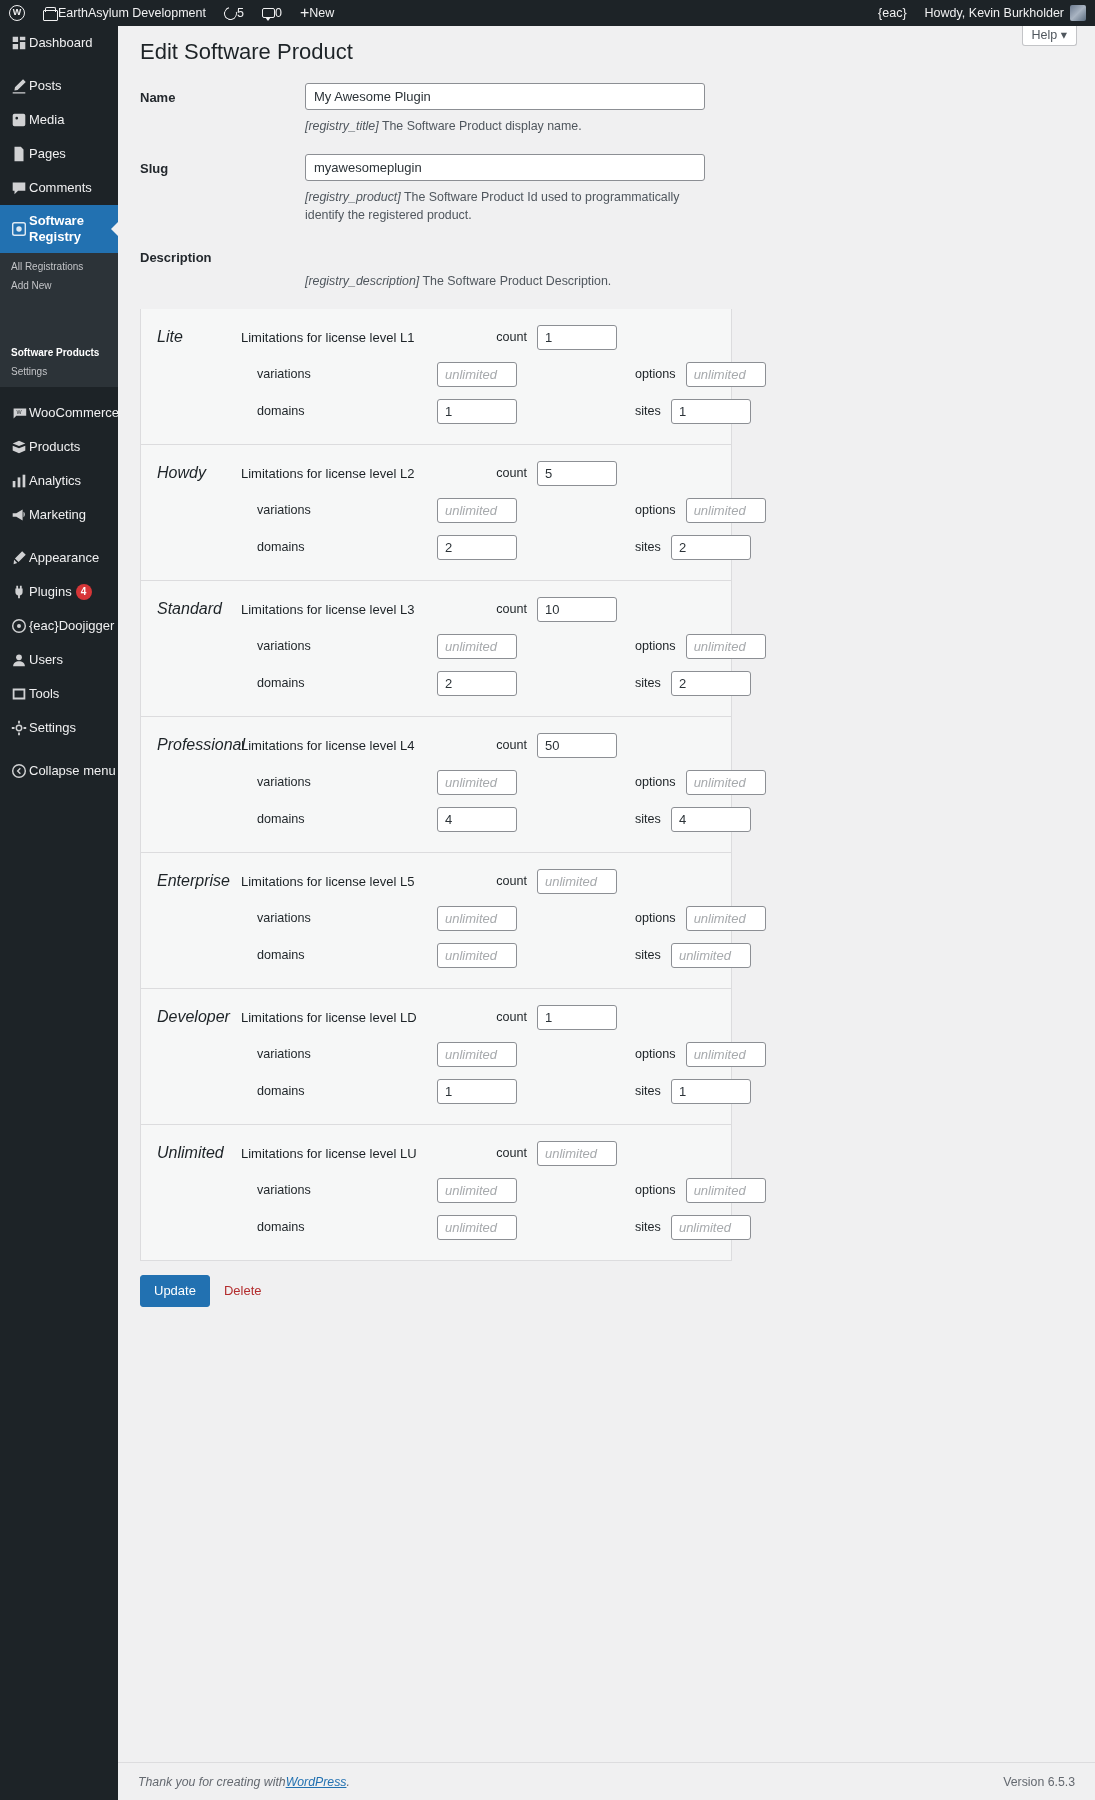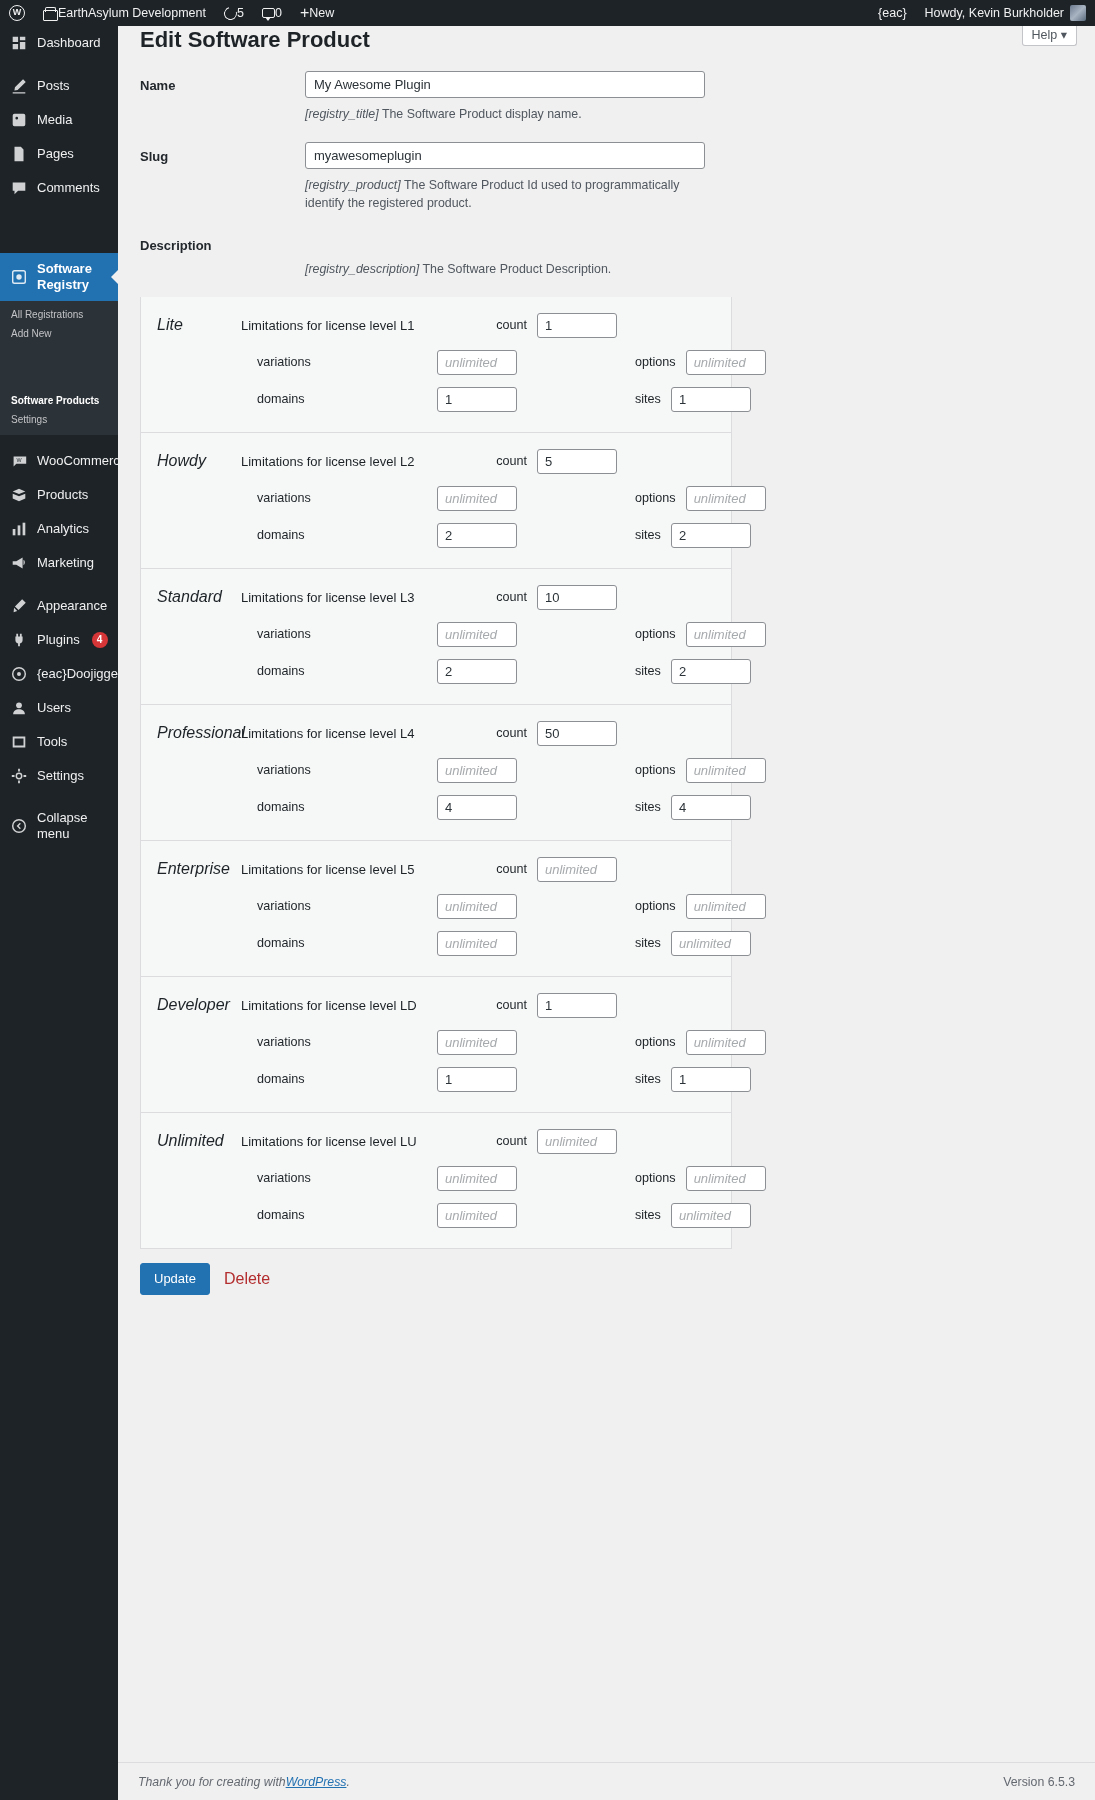--- a/index.html
+++ b/index.html
@@ -62,26 +62,26 @@
     display:inline-block;
   }
 
   
   #adminmenu {
     position:absolute; top:26px; left:0; width:118px; bottom:0;
     background:#1d2327; color:#f0f0f1;
     font-size:13px;
   }
   .menu-item {
-    display:flex; align-items:center; gap:9px;
+    display:flex; align-items:center; gap:1px;
     padding:8px 0 8px 10px; color:#f0f0f1; cursor:pointer;
     line-height:16px; position:relative;
   }
   .menu-item.current {
-    background:#2271b1; color:#fff; font-weight:600;margin-top:48px;
+    background:#2271b1; color:#fff; font-weight:600;
   }
   .menu-item.current::after{
     content:""; position:absolute; right:-1px; top:50%; margin-top:-8px;
     border-top:8px solid transparent; border-bottom:8px solid transparent;
     border-right:8px solid #f0f0f1;
   }
   .menu-sep { height:9px; }
   .submenu { background:#2c3338; padding:4px 0 6px 0; }
   .submenu-item { padding:4px 0 4px 11px; color:#c3c4c7; font-size:10px; cursor:pointer; }
   .submenu-item.current { color:#fff; font-weight:600;margin-top:48px; }
@@ -97,22 +97,22 @@
     position:absolute; top:26px; left:118px; right:0; bottom:0;
     background:#f0f0f1; padding:0 20px 0 22px; overflow:hidden;
   }
   #help-btn {
     position:absolute; right:18px; top:-2px;
     background:#fff; border:1px solid #c3c4c7; border-top:none;
     border-radius:0 0 3px 3px; padding:3px 9px; font-size:12.5px; color:#50575e;
     cursor:pointer;
   }
   h1.page-title {
-    font-size:22px; font-weight:700; color:#1d2327;
-    margin:0 0 16px 0; padding:0; line-height:1.3;
+    font-size:22px; font-weight:400; color:#1d2327;
+    margin:12px 0 16px 0; padding:0; line-height:1.3;
   }
 
   .field-row { display:flex; align-items:flex-start; margin-bottom:4px; }
   .field-label {
     width:165px; flex:0 0 165px; font-weight:bold; font-size:13px;
     color:#23282d; padding-top:7px;
   }
   .field-control { flex:1; max-width:400px;border-radius:11px; }
   input.txt, textarea.txt {
     width:400px; border:1px solid #8c8f94; border-radius:3px;
@@ -161,21 +161,21 @@
   input.small::placeholder { color:#a7aaad; font-style:italic; }
   .spacer-row { height:10px; }
 
   
   .btn-row { margin:14px 0 0 0; display:flex; align-items:center; gap:14px; }
   .btn-primary {
     background:#2271b1; border:1px solid #2271b1; color:#fff;
     border-radius:3px; padding:5px 13px; font-size:13px; cursor:pointer;
     font-family:"Liberation Sans", sans-serif; line-height:1.6;
   }
-  .btn-delete { color:#b32d2e; font-size:16px; cursor:pointer; text-decoration:none; }
+  .btn-delete { color:#b32d2e; font-size:13px; cursor:pointer; text-decoration:none; }
 
   
   #wpfooter {
     position:absolute; left:118px; right:0; bottom:0; height:38px;
     border-top:1px solid #dcdcde; display:flex; align-items:center;
     padding:0 20px; font-size:12.3px; color:#646970; font-style:italic;
     background:#f0f0f1;
   }
   #wpfooter a { color:#2271b1; text-decoration:underline; }
   #wpfooter .right { margin-left:auto; font-style:normal; }

